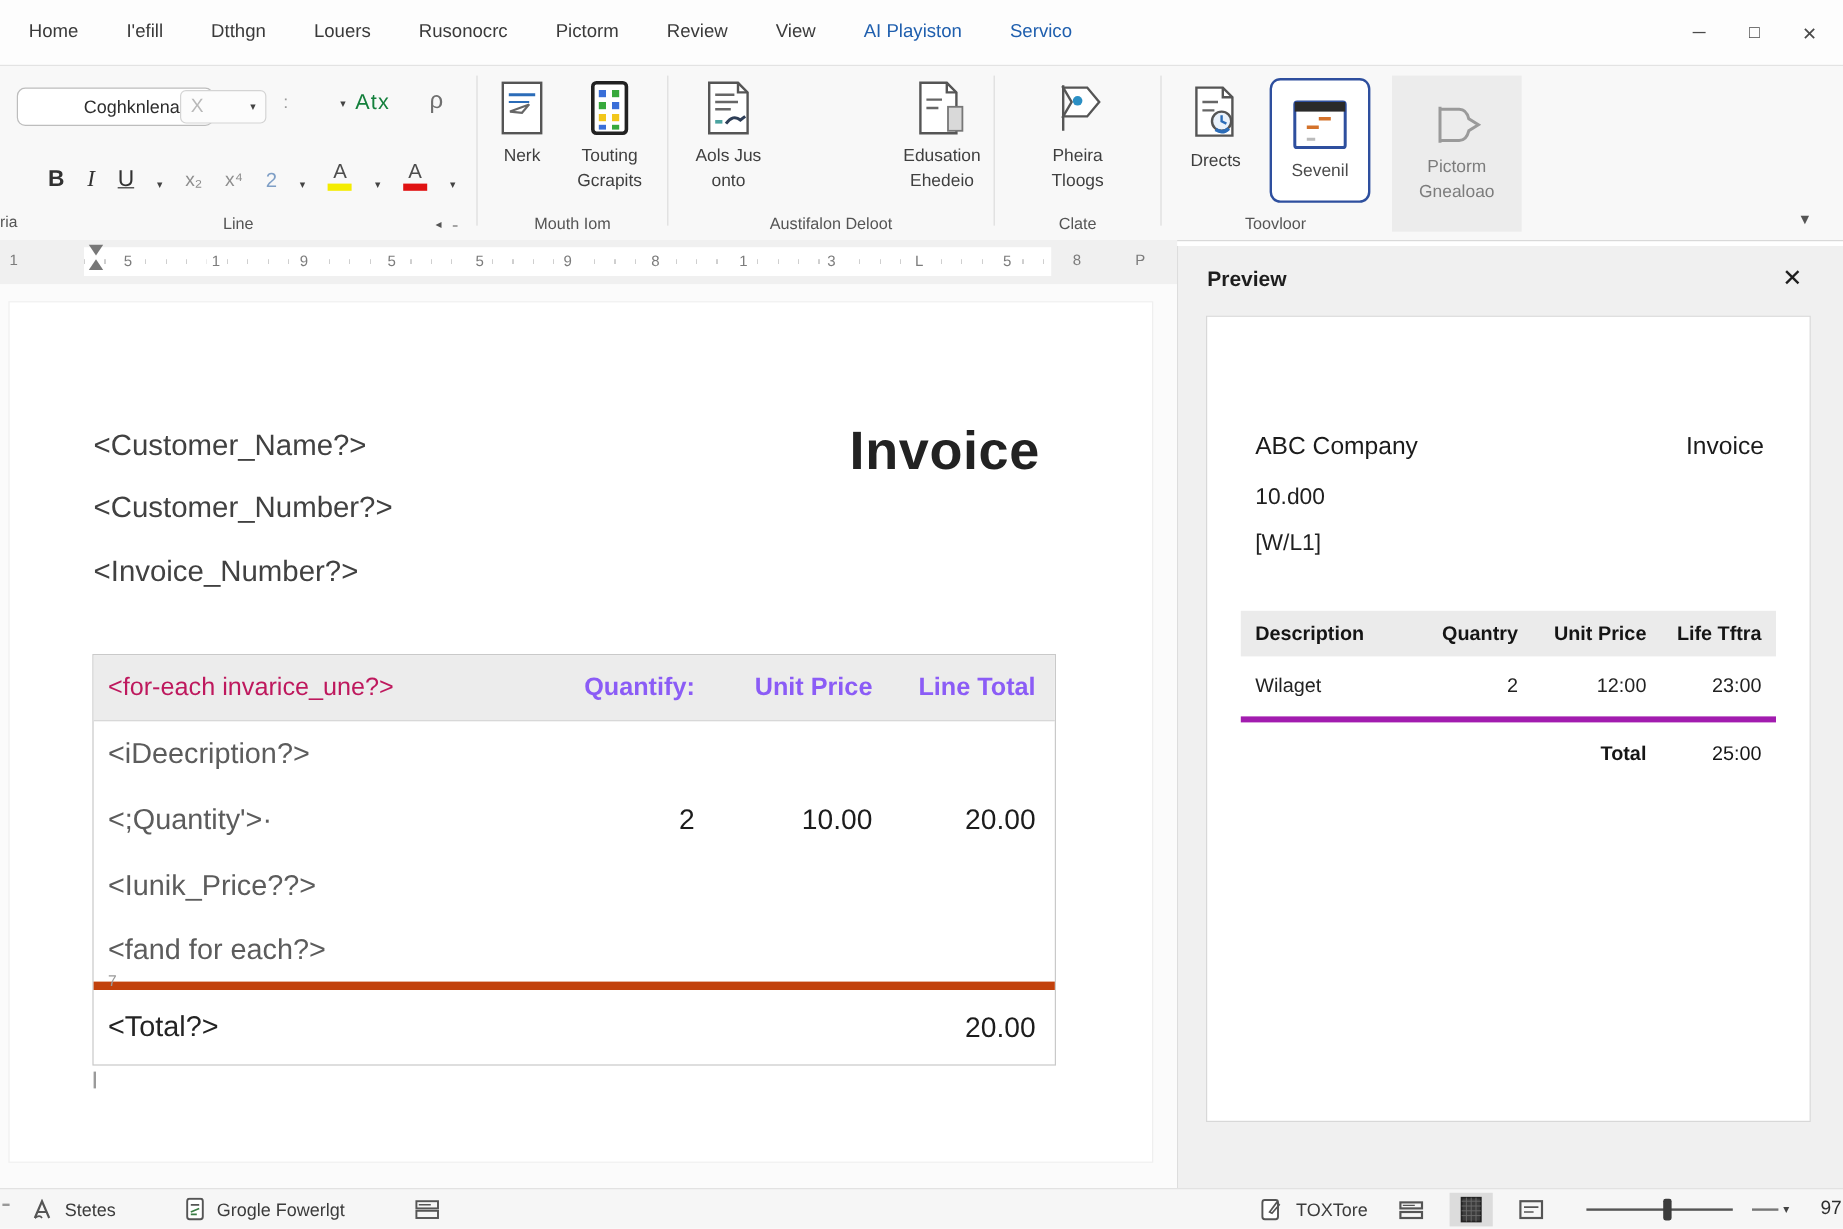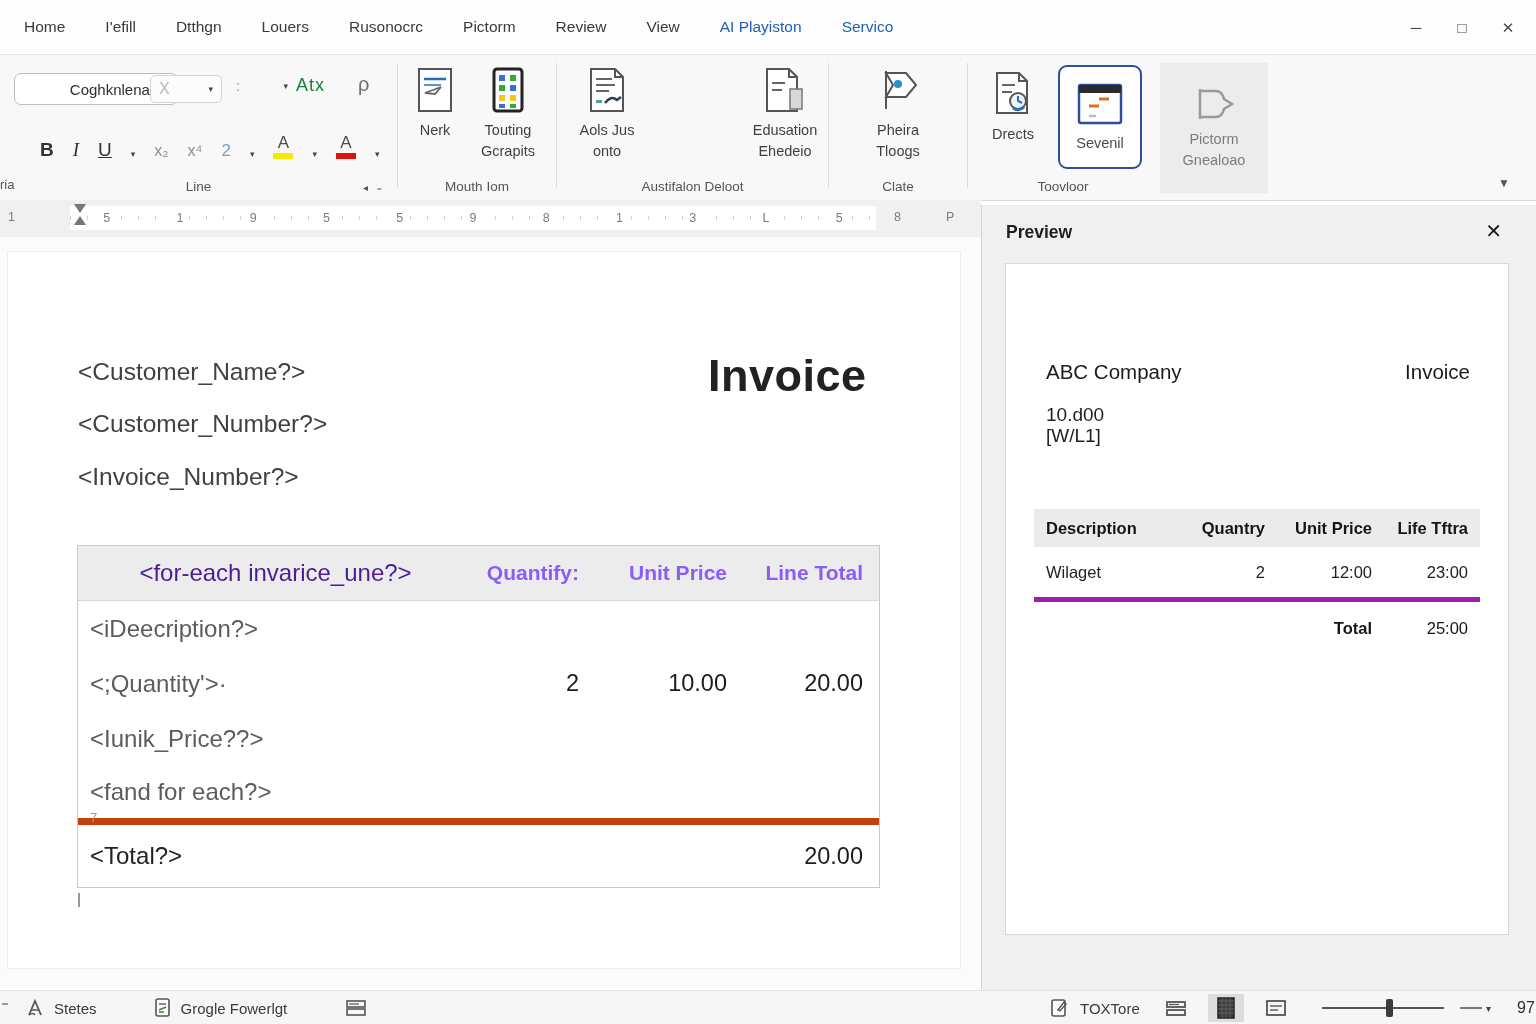--- a/index.html
+++ b/index.html
@@ -79,21 +79,21 @@
   .page{position:absolute;left:8px;top:15px;width:952px;height:716px;background:#fff;
         box-shadow:0 0 0 1px #efefef;}
   .ph{position:absolute;left:70px;font-size:24.5px;color:#414141;}
   .doc-title{position:absolute;left:700px;top:98px;font-size:45px;font-weight:bold;color:#222;
              letter-spacing:0.5px;}
   .doctable{position:absolute;left:69px;top:293px;width:803px;border:1px solid #c9c9c9;
             box-sizing:border-box;background:#fff;}
   .trow{display:grid;grid-template-columns:1fr 118px 148px 136px;align-items:center;
         padding:0 16px 0 12px;}
   .thead{background:#ececec;height:54px;border-bottom:1px solid #d8d8d8;}
-  .thead .c1{font-size:24px;color:#4c1d95;text-align:center;}
+  .thead .c1{font-size:21px;color:#be185d;}
   .thead .hc{font-size:21px;font-weight:bold;color:#8b5cf6;text-align:right;}
   .tbody-row{height:55px;}
   .tbody-row .c1{font-size:24px;color:#5c5c5c;}
   .tbody-row .vc{font-size:23.5px;color:#1c1c1c;text-align:right;}
   .total-row{height:62px;border-top:7px solid #c2410c;}
   .total-row .c1{font-size:24px;color:#232323;}
   .total-row .vc{font-size:23.5px;color:#1c1c1c;text-align:right;}
   .pencil-mark{position:absolute;left:12px;margin-top:-8px;font-size:13px;color:#9a9a9a;}
   .cursor-mark{position:absolute;left:70px;top:641px;width:2px;height:14px;background:#9a9a9a;}
 
@@ -398,21 +398,21 @@
 
   <div class="pane-div"></div>
 
   <div class="preview">
     <div class="preview-title">Preview</div>
     <div class="preview-close">✕</div>
     <div class="preview-card">
       <div class="pv-company">ABC Company</div>
       <div class="pv-invoice">Invoice</div>
       <div class="pv-line" style="top:140px;">10.d00</div>
-      <div class="pv-line" style="top:161px;">[W/L1]</div>
+      <div class="pv-line" style="top:178px;">[W/L1]</div>
 
       <div class="pvtable">
         <div class="pvrow pvhead">
           <span>Description</span>
           <span class="r">Quantry</span>
           <span class="r">Unit Price</span>
           <span class="r">Life Tftra</span>
         </div>
         <div class="pvrow pvbody pvdivider">
           <span>Wilaget</span>

